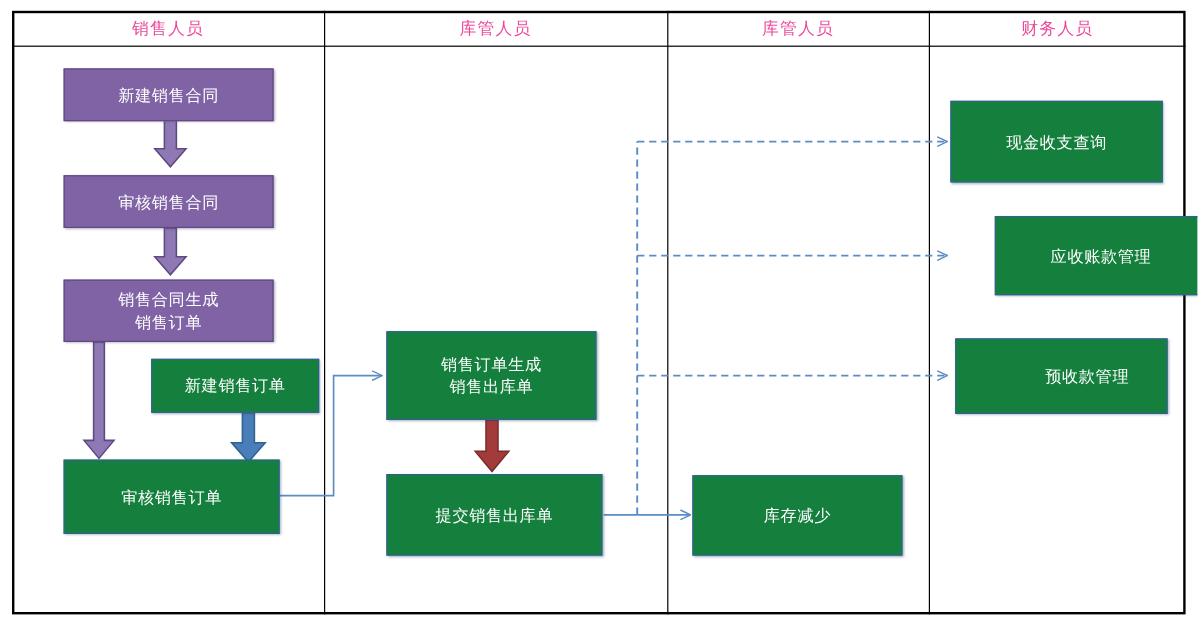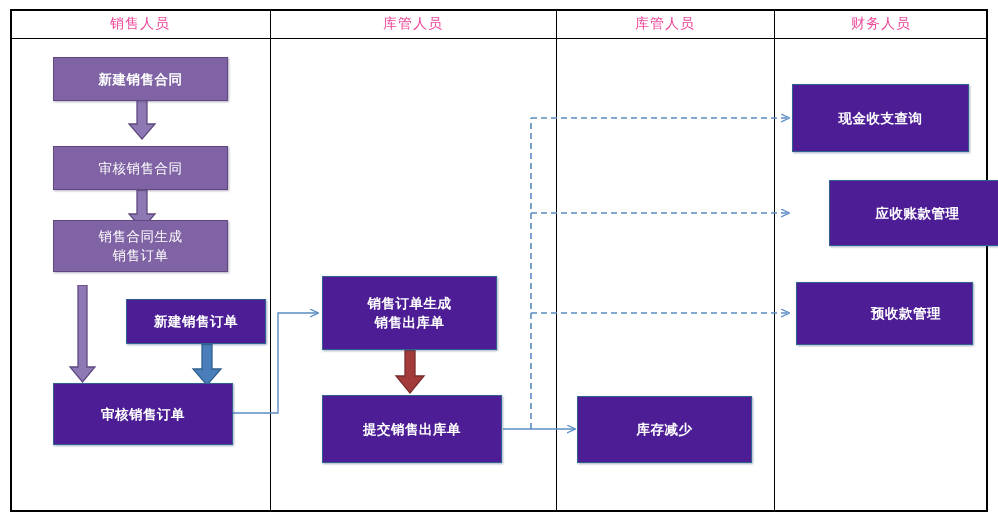--- a/index.html
+++ b/index.html
@@ -67,24 +67,23 @@
     line-height: 19px;
     letter-spacing: 0.5px;
     white-space: pre-line;
   }
   .node.purple {
     background: #7f63a5;
     border: 1.5px solid #5f4a80;
     box-shadow: 1px 1px 2px rgba(90,70,120,0.45);
   }
   .node.blue {
-    background: #4c1d95;
+    background: #15803d;
     border: 1.5px solid #31618f;
     box-shadow: 1px 1px 2px rgba(50,80,120,0.45);
-    font-weight: bold;
   }
 
   
   .fatarrow {
     position: absolute;
   }
   .fatarrow svg { display: block; }
 
   
   .dashgroup {
@@ -160,25 +159,25 @@
       <path d="M12,0 L22,0 L22,25 L31,25 L17,41 L3,25 L12,25 Z" fill="#4a7ebb" stroke="#31618f" stroke-width="1.3"></path>
     </svg>
   </div>
 
   <div class="fatarrow" style="left:393px;top:350px;">
     <svg width="34" height="44" viewBox="0 0 34 44">
       <path d="M12,0 L22,0 L22,26 L31,26 L17,43 L3,26 L12,26 Z" fill="#a33b3b" stroke="#7c2b2b" stroke-width="1.3"></path>
     </svg>
   </div>
 
-  <div class="node purple" style="left:53px;top:57px;width:175px;height:44px;font-weight:bold;">新建销售合同</div>
+  <div class="node purple" style="left:53px;top:57px;width:175px;height:44px;">新建销售合同</div>
 
   <div class="node purple" style="left:53px;top:146px;width:175px;height:44px;">审核销售合同</div>
 
-  <div class="node purple" style="left:53px;top:220px;width:175px;height:52px;">销售合同生成
+  <div class="node purple" style="left:53px;top:233px;width:175px;height:52px;">销售合同生成
 销售订单</div>
 
   <div class="node blue" style="left:126px;top:299px;width:140px;height:45px;">新建销售订单</div>
 
   <div class="node blue" style="left:322px;top:276px;width:175px;height:74px;">销售订单生成
 销售出库单</div>
 
   <div class="node blue" style="left:53px;top:383px;width:180px;height:62px;">审核销售订单</div>
 
   <div class="node blue" style="left:322px;top:395px;width:180px;height:68px;">提交销售出库单</div>

